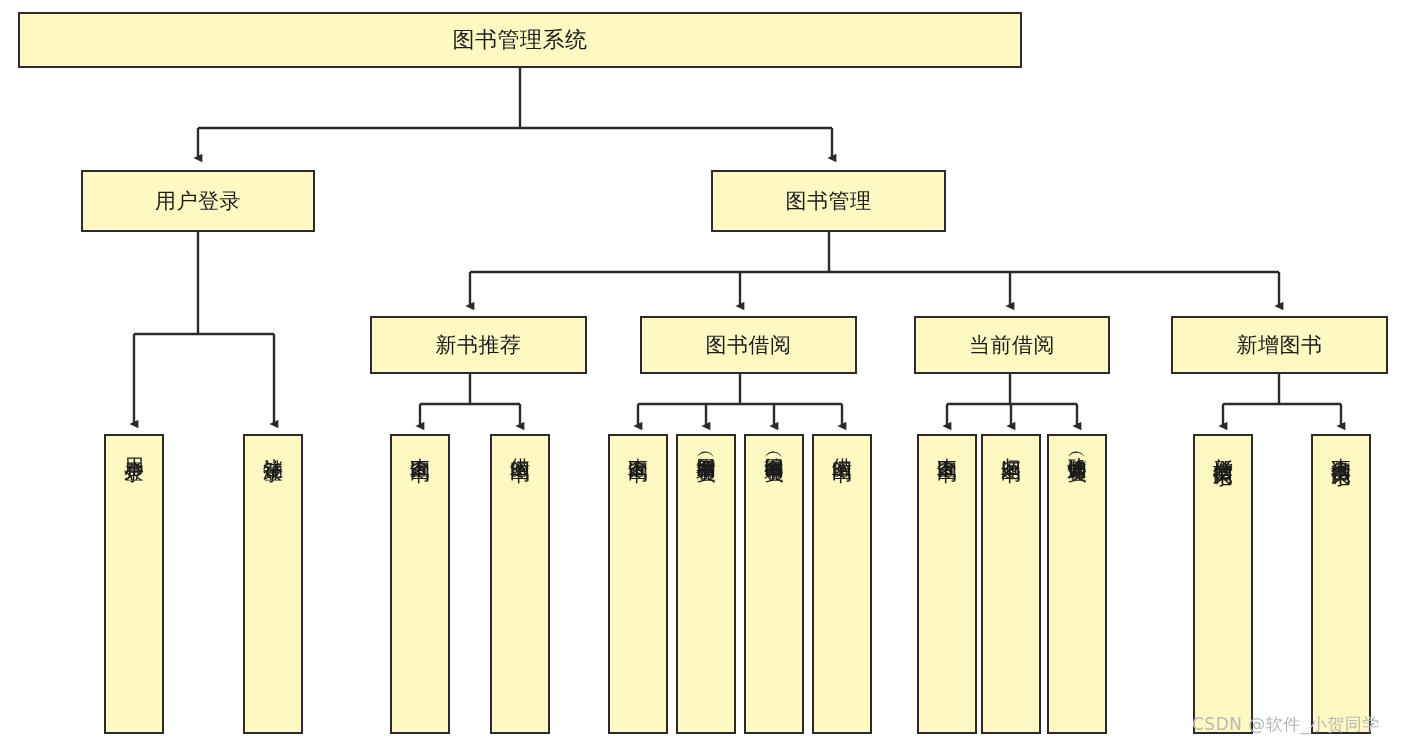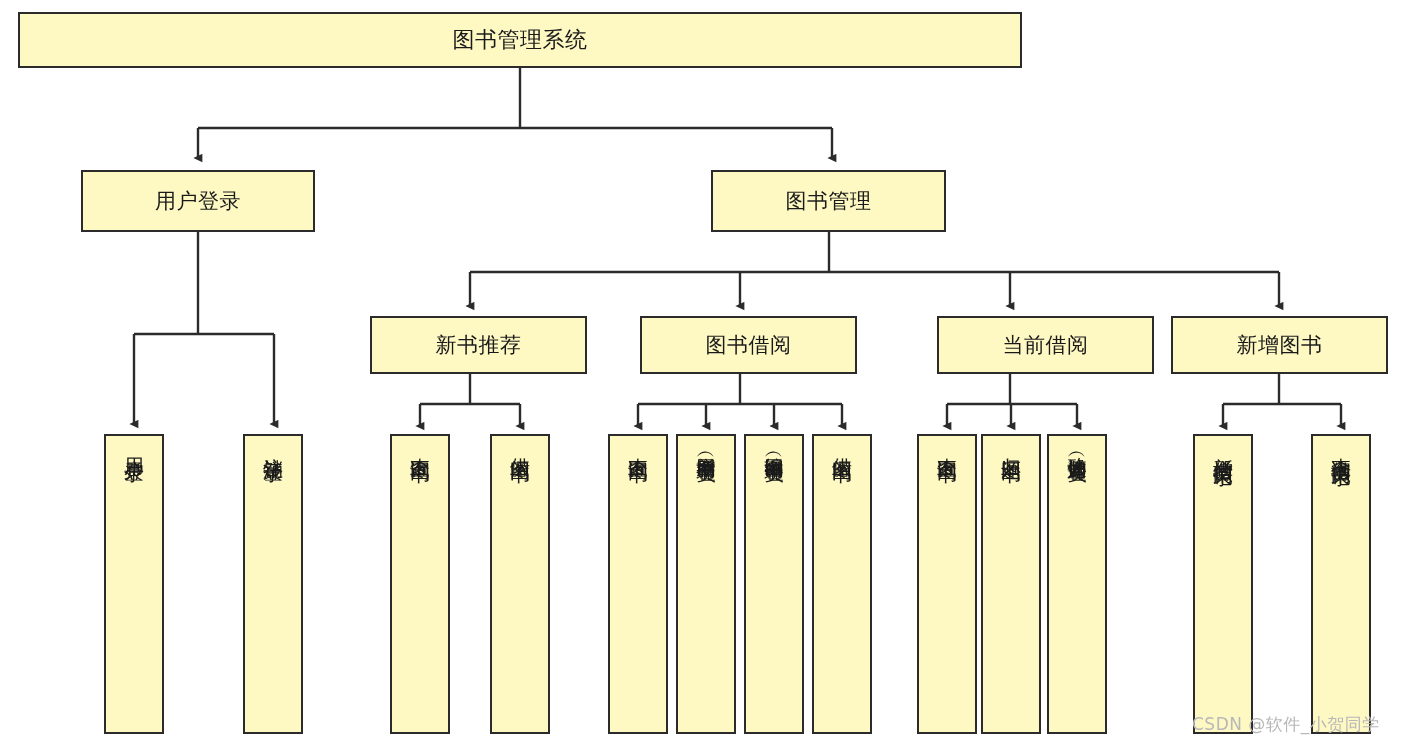--- a/index.html
+++ b/index.html
@@ -146,21 +146,21 @@
   <div class="node horiz" style="left:711px; top:170px; width:235px; height:62px;">
     <span class="node-label">图书管理</span>
   </div>
 
   <div class="node horiz" style="left:370px; top:316px; width:217px; height:58px;">
     <span class="node-label">新书推荐</span>
   </div>
   <div class="node horiz" style="left:632px; top:316px; width:217px; height:58px;margin-left:8px;">
     <span class="node-label">图书借阅</span>
   </div>
-  <div class="node horiz" style="left:937px; top:316px; width:217px; height:58px;">
+  <div class="node horiz" style="left:914px; top:316px; width:196px; height:58px;">
     <span class="node-label">当前借阅</span>
   </div>
   <div class="node horiz" style="left:1171px; top:316px; width:217px; height:58px;">
     <span class="node-label">新增图书</span>
   </div>
 
   <div class="node vert" style="left:104px; top:434px; width:60px; height:300px;">
     <span class="node-label">用户登录</span>
   </div>
   <div class="node vert" style="left:243px; top:434px; width:60px; height:300px;">

